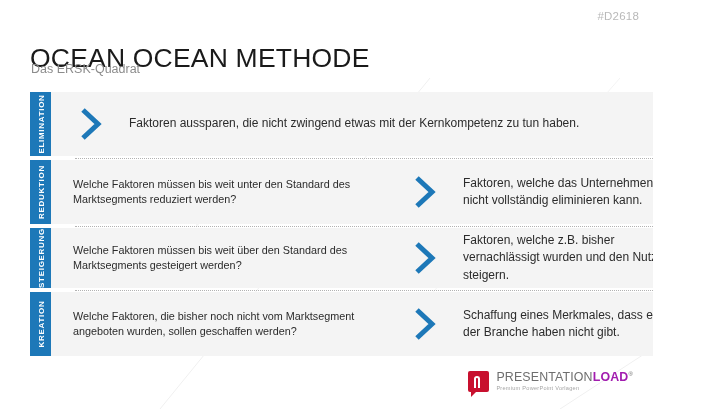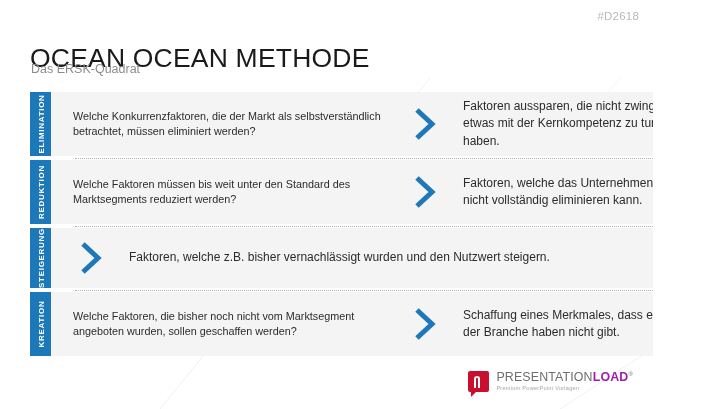--- a/index.html
+++ b/index.html
@@ -246,21 +246,20 @@
     <div class="wm-text">PRESENTATIONLOAD</div>
   </div>
 
   <div class="matrix">
 
     <div class="row" style="height: 64px;">
       <div class="tab">
         <span class="tab-label">ELIMINATION</span>
       </div>
       <div class="tab-gap"></div>
-      <div class="question">Welche Konkurrenzfaktoren, die der Markt als selbstverständlich betrachtet, müssen eliminiert werden?</div>
       <div class="chev">
         <svg width="24" height="34" viewBox="0 0 24 34">
             <polyline points="4,3 19,17 4,31" fill="none" stroke="#1d78b8" stroke-width="5" stroke-linecap="butt" stroke-linejoin="miter"></polyline>
           </svg>
       </div>
       <div class="answer">Faktoren aussparen, die nicht zwingend etwas mit der Kernkompetenz zu tun haben.</div>
       <div class="row-sep"></div>
     </div>
 
     <div class="row" style="height: 64px;">
@@ -276,20 +275,21 @@
       </div>
       <div class="answer">Faktoren, welche das Unternehmen noch nicht vollständig eliminieren kann.</div>
       <div class="row-sep"></div>
     </div>
 
     <div class="row" style="height: 60px;">
       <div class="tab">
         <span class="tab-label">STEIGERUNG</span>
       </div>
       <div class="tab-gap"></div>
+      <div class="question">Welche Faktoren müssen bis weit über den Standard des Marktsegments gesteigert werden?</div>
       <div class="chev">
         <svg width="24" height="34" viewBox="0 0 24 34">
             <polyline points="4,3 19,17 4,31" fill="none" stroke="#1d78b8" stroke-width="5" stroke-linecap="butt" stroke-linejoin="miter"></polyline>
           </svg>
       </div>
       <div class="answer">Faktoren, welche z.B. bisher vernachlässigt wurden und den Nutzwert steigern.</div>
       <div class="row-sep"></div>
     </div>
 
     <div class="row" style="height: 64px;">

